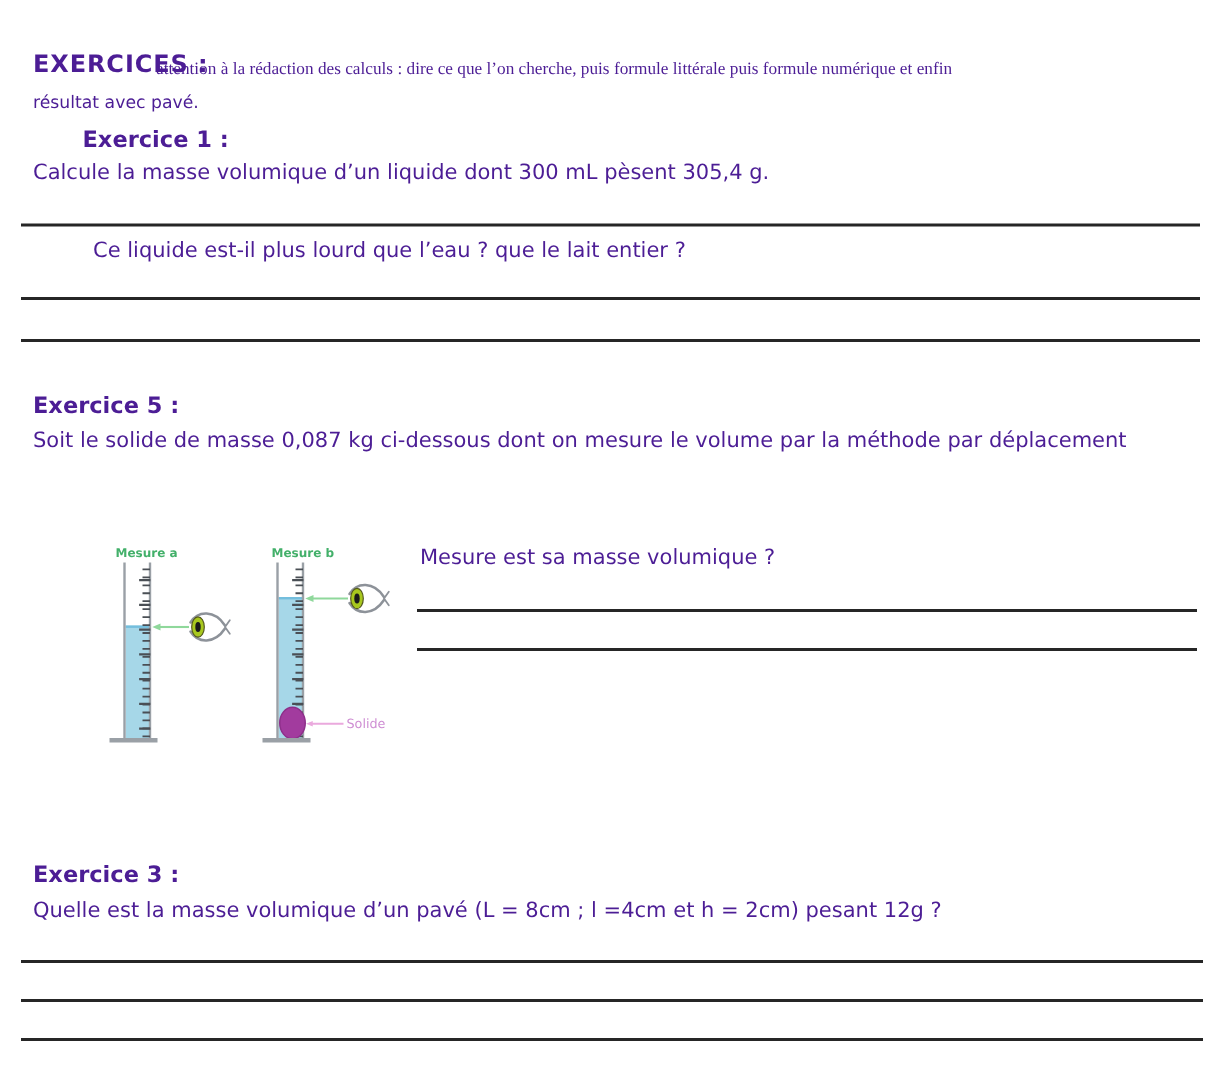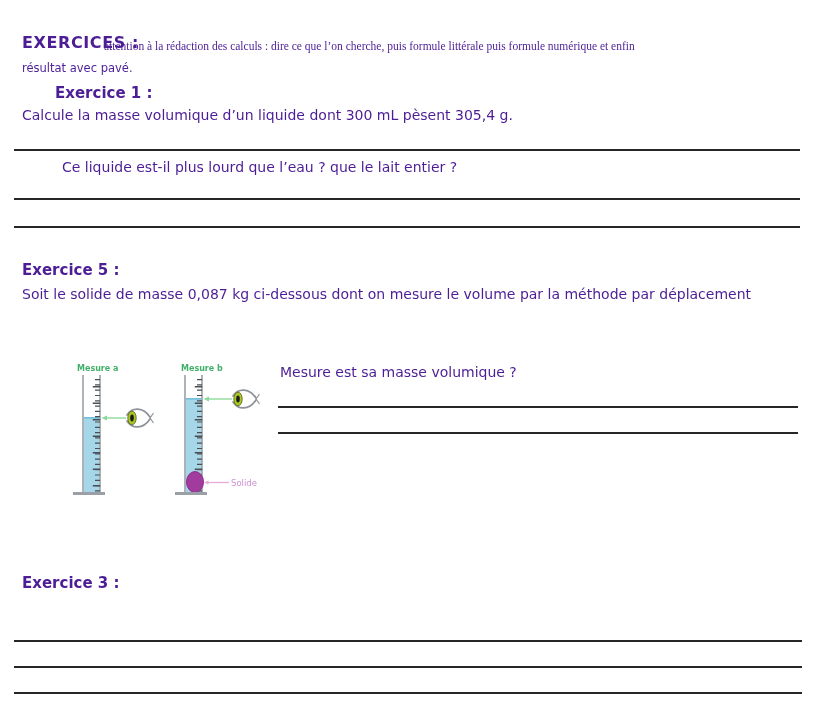--- a/index.html
+++ b/index.html
@@ -123,17 +123,18 @@
     <line class="leader" x1="146" y1="130.5" x2="169" y2="130.5"></line>
     <polygon class="leader-head" points="144,130.5 148.5,128.6 148.5,132.4"></polygon>
     <text x="171" y="133.5" class="solide-label">Solide</text>
   </svg>
 
   <div class="abs body-txt e2q">Mesure est sa masse volumique ?</div>
   <div class="rule r4"></div>
   <div class="rule r5"></div>
 
   <div class="abs ex-title e3t">Exercice 3 :</div>
+  <div class="abs body-txt e3q">Quelle est la masse volumique d’un pavé (L = 8cm ; l =4cm et h = 2cm) pesant 12g ?</div>
   <div class="rule r6"></div>
   <div class="rule r7"></div>
   <div class="rule r8"></div>
 
 </div>
 
 </body></html>

